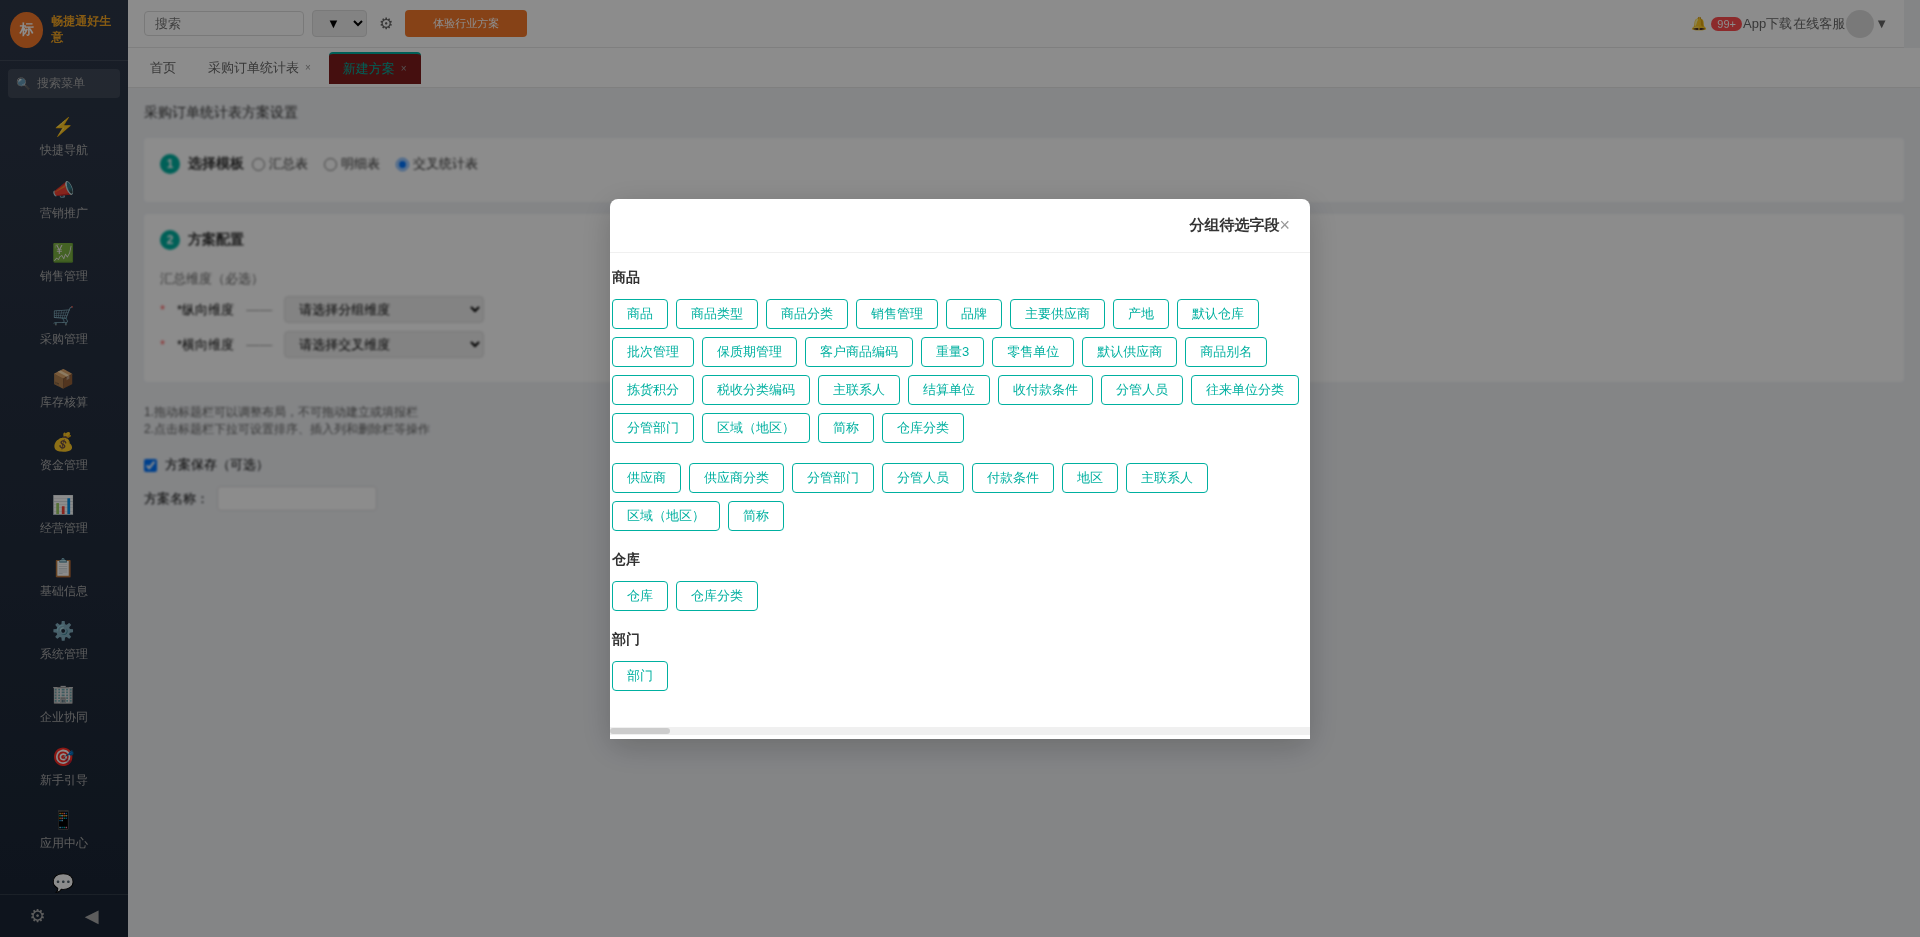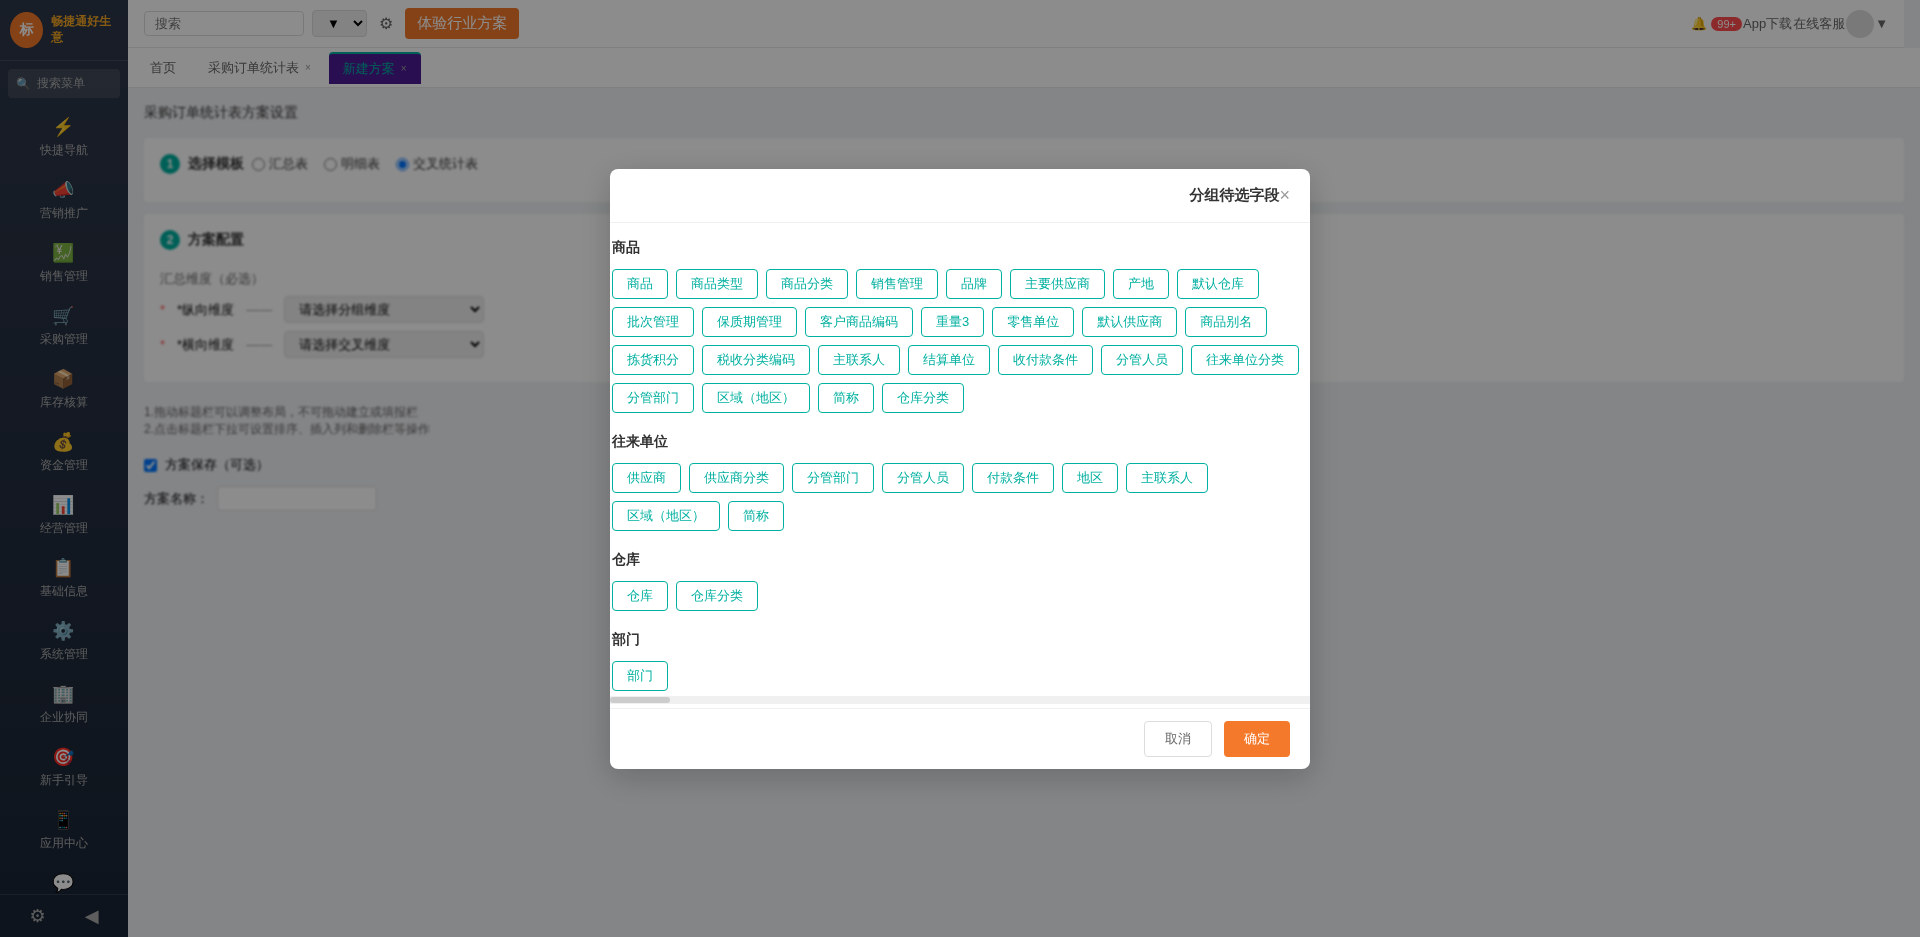--- a/index.html
+++ b/index.html
@@ -24,33 +24,33 @@
     .sidebar-bottom-btn { color: #aaa; cursor: pointer; font-size: 18px; }
 
     
     .topbar {
       position: fixed; left: 128px; top: 0; right: 16px; height: 48px; background: #fff; border-bottom: 1px solid #e8e8e8;
       display: flex; align-items: center; padding: 0 16px; gap: 12px; z-index: 99;
     }
     .topbar-search { display: flex; align-items: center; gap: 8px; }
     .topbar-search input { border: 1px solid #ddd; border-radius: 4px; padding: 4px 10px; font-size: 13px; width: 160px; }
     .topbar-search select { border: 1px solid #ddd; border-radius: 4px; padding: 4px 10px; font-size: 13px; }
-    .topbar-btn { background: #f5792a; color: white; border: none; border-radius: 4px; padding: 6px 12px; cursor: pointer; font-size: 15px; }
+    .topbar-btn { background: #f5792a; color: white; border: none; border-radius: 4px; padding: 6px 28px; cursor: pointer; font-size: 11px; }
     .topbar-gear { color: #666; cursor: pointer; font-size: 16px; }
     .topbar-right { margin-left: auto; display: flex; align-items: center; gap: 1px; color: #666; font-size: 13px; }
     .topbar-badge { background: #ff4d4f; color: white; border-radius: 10px; padding: 1px 6px; font-size: 11px; }
     .topbar-avatar { width: 28px; height: 28px; background: #ddd; border-radius: 50%; }
 
     
     .tabs {
       position: fixed; left: 128px; top: 48px; right: 0; height: 40px; background: #fff; border-bottom: 1px solid #e8e8e8;
       display: flex; align-items: center; padding: 0 8px; gap: 4px; z-index: 98;
     }
     .tab { padding: 6px 14px; border-radius: 4px 4px 0 0; cursor: pointer; font-size: 13px; color: #666; display: flex; align-items: center; gap: 6px; }
-    .tab.active { background: #4c1d95; color: #00b0a0; border-top: 2px solid #00b0a0; align-items: center; }
+    .tab.active { background: #7f1d1d; color: #00b0a0; border-top: 2px solid #00b0a0; align-items: center; }
     .tab-close { color: #999; font-size: 10px; }
 
     
     .main-content { position: fixed; left: 128px; top: 88px; right: 0; bottom: 0; background: #f0f2f5; overflow: auto; padding: 16px; }
     .page-title { font-size: 14px; color: #333; margin-bottom: 16px; }
 
     
     .step-section { background: #fff; border-radius: 4px; margin-bottom: 12px; padding: 16px; }
     .step-header { display: flex; align-items: center; gap: 8px; margin-bottom: 12px; }
     .step-num { background: #00b0a0; color: white; width: 20px; height: 20px; border-radius: 50%; display: flex; align-items: center; justify-content: center; font-size: 12px; font-weight: bold; }
@@ -308,21 +308,20 @@
           <div class="field-tag">收付款条件</div>
           <div class="field-tag">分管人员</div>
           <div class="field-tag">往来单位分类</div>
           <div class="field-tag">分管部门</div>
           <div class="field-tag">区域（地区）</div>
           <div class="field-tag">简称</div>
           <div class="field-tag">仓库分类</div>
         </div>
       </div>
       <div class="field-section">
-        <div class="field-section-title">往来单位</div>
         <div class="field-tags">
           <div class="field-tag">供应商</div>
           <div class="field-tag">供应商分类</div>
           <div class="field-tag">分管部门</div>
           <div class="field-tag">分管人员</div>
           <div class="field-tag">付款条件</div>
           <div class="field-tag">地区</div>
           <div class="field-tag">主联系人</div>
           <div class="field-tag">区域（地区）</div>
           <div class="field-tag">简称</div>
@@ -341,17 +340,13 @@
           <div class="field-tag">部门</div>
         </div>
       </div>
     </div>
 
   <div style="padding: 0 0 4px 0; background:#fff;">
     <div class="modal-hscroll">
       <div class="modal-hscroll-thumb"></div>
     </div>
   </div>
-  <div class="modal-footer">
-    <button class="btn-cancel">取消</button>
-    <button class="btn-save">确定</button>
-  </div>
 </div>
 
 </body></html>

